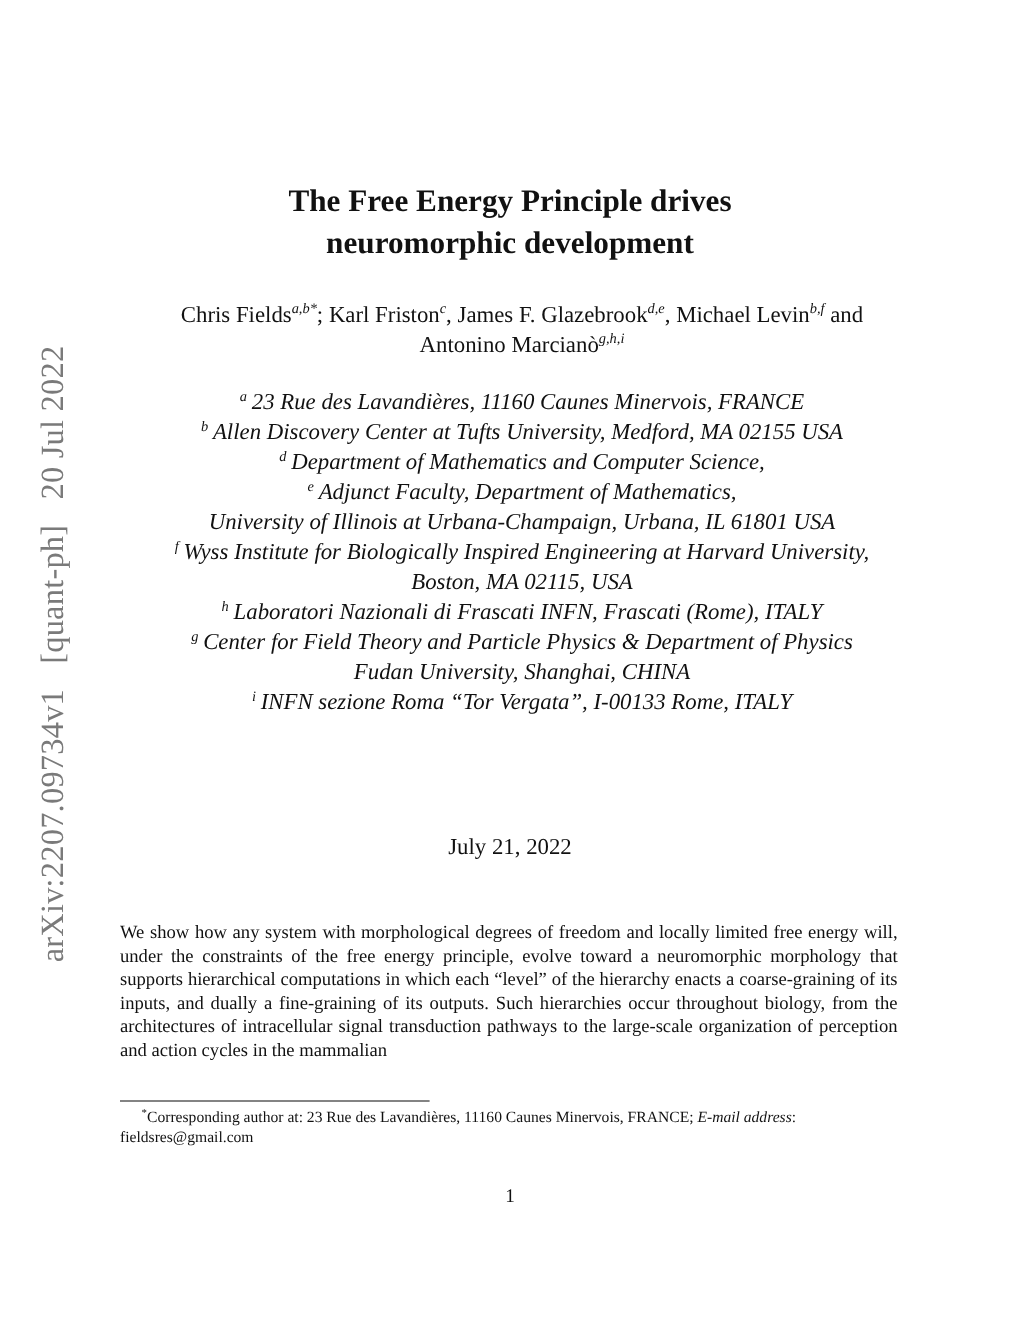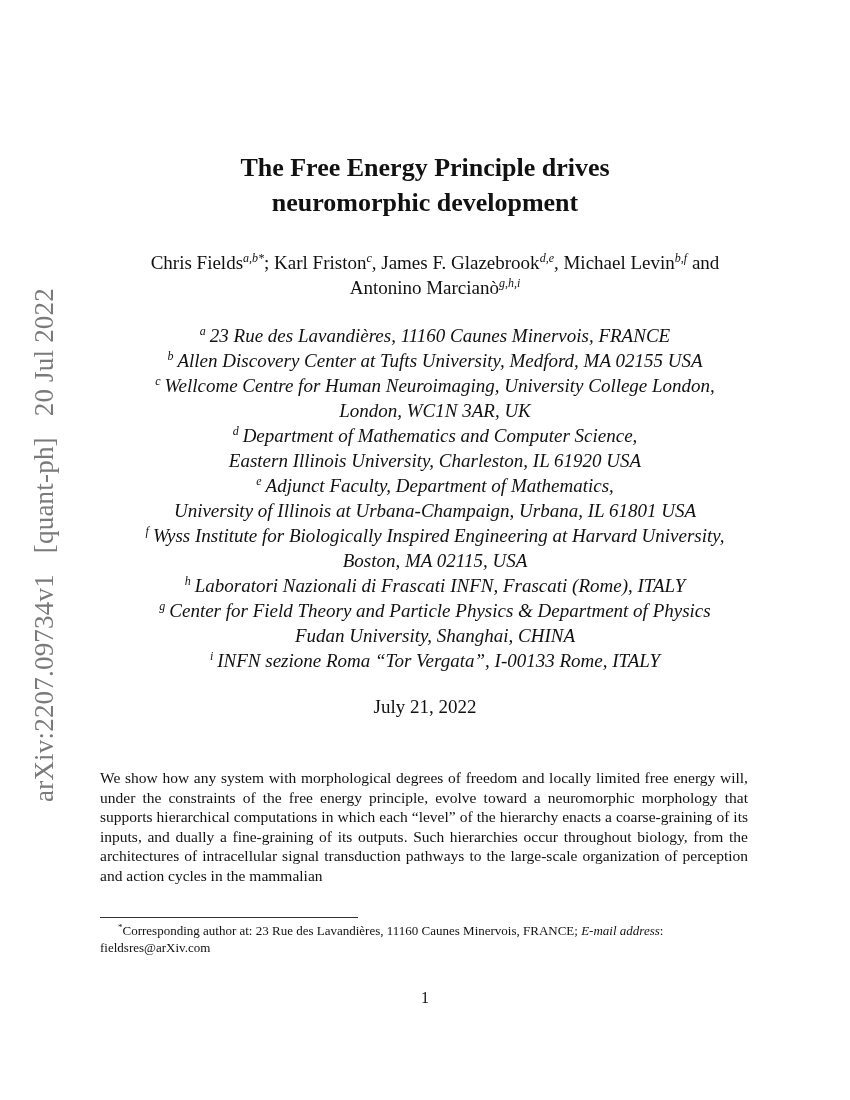--- a/index.html
+++ b/index.html
@@ -154,33 +154,32 @@
 </div>
 
 <div class="authors">
   <span><span>Chris Fields</span><sup>a,b</sup><sup>*</sup><span>; </span></span><span><span>Karl Friston</span><sup>c</sup><span>, </span></span><span><span>James F. Glazebrook</span><sup>d,e</sup><span>, </span></span><span><span>Michael Levin</span><sup>b,f</sup><span> and </span></span><br>
   <span><span>Antonino Marcianò</span><sup>g,h,i</sup></span>
 </div>
 
 <div class="affiliations">
   <div><sup>a</sup><span>23 Rue des Lavandières, 11160 Caunes Minervois, FRANCE</span></div>
   <div><sup>b</sup><span>Allen Discovery Center at Tufts University, Medford, MA 02155 USA</span></div>
-  <div><sup>c</sup><span>Wellcome Centre for Human Neuroimaging, University College London,</span><br><span>London, WC1N 3AR, UK</span></div>
-  <div><sup>d</sup><span>Department of Mathematics and Computer Science,</span><br><span>Eastern Illinois University, Charleston, IL 61920 USA</span></div>
+  <div><sup>d</sup><span>Department of Mathematics and Computer Science,</span><br></div>
   <div><sup>e</sup><span>Adjunct Faculty, Department of Mathematics,</span><br><span>University of Illinois at Urbana-Champaign, Urbana, IL 61801 USA</span></div>
   <div><sup>f</sup><span>Wyss Institute for Biologically Inspired Engineering at Harvard University,</span><br><span>Boston, MA 02115, USA</span></div>
   <div><sup>h</sup><span>Laboratori Nazionali di Frascati INFN, Frascati (Rome), ITALY</span></div>
   <div><sup>g</sup><span>Center for Field Theory and Particle Physics &amp; Department of Physics</span><br><span>Fudan University, Shanghai, CHINA</span></div>
   <div><sup>i</sup><span>INFN sezione Roma “Tor Vergata”, I-00133 Rome, ITALY</span></div>
 </div>
 
 <div class="date">July 21, 2022</div>
 
 <div class="abstract">
   <p class="abstract-text">We show how any system with morphological degrees of freedom and locally limited free energy will, under the constraints of the free energy principle, evolve toward a neuromorphic morphology that supports hierarchical computations in which each “level” of the hierarchy enacts a coarse-graining of its inputs, and dually a fine-graining of its outputs. Such hierarchies occur throughout biology, from the architectures of intracellular signal transduction pathways to the large-scale organization of perception and action cycles in the mammalian</p>
 </div>
 
 <div class="footnote-rule"></div>
 <div class="footnote">
-  <sup>*</sup><span>Corresponding author at: 23 Rue des Lavandières, 11160 Caunes Minervois, FRANCE; </span><span class="em">E-mail address</span><span>: </span><span>fieldsres@arXiv.com</span>
+  <sup>*</sup><span>Corresponding author at: 23 Rue des Lavandières, 11160 Caunes Minervois, FRANCE; </span><span class="em">E-mail address</span><span>: </span><span>fieldsres@gmail.com</span>
 </div>
 
 <div class="page-number">1</div>
 
 </body></html>

